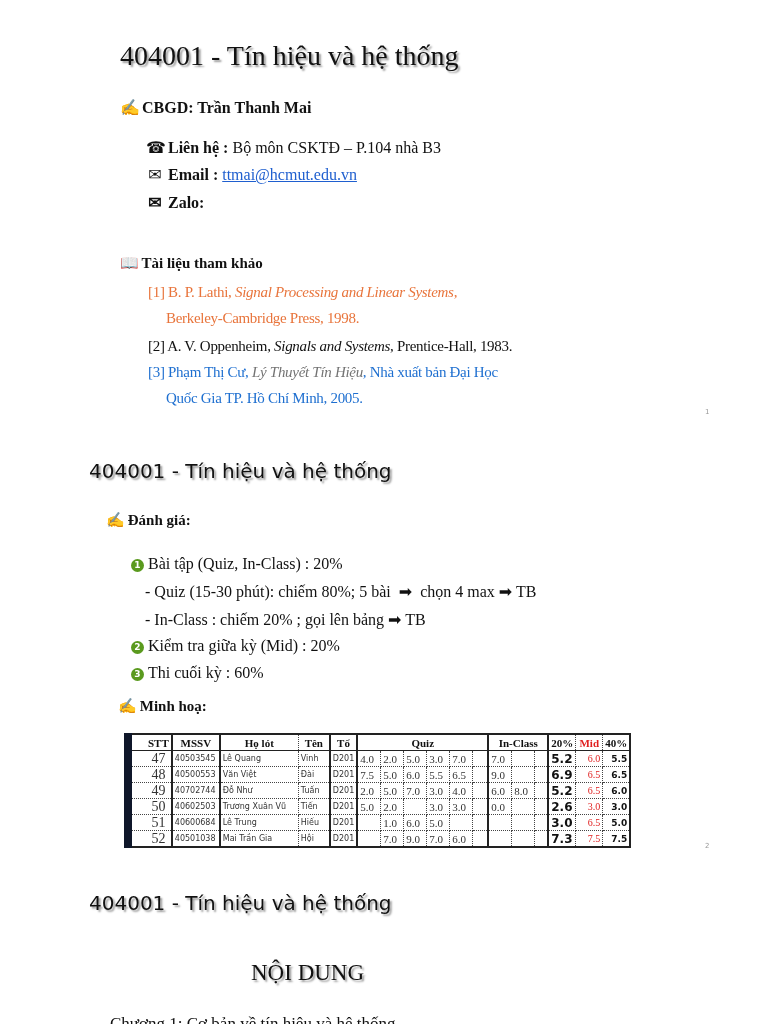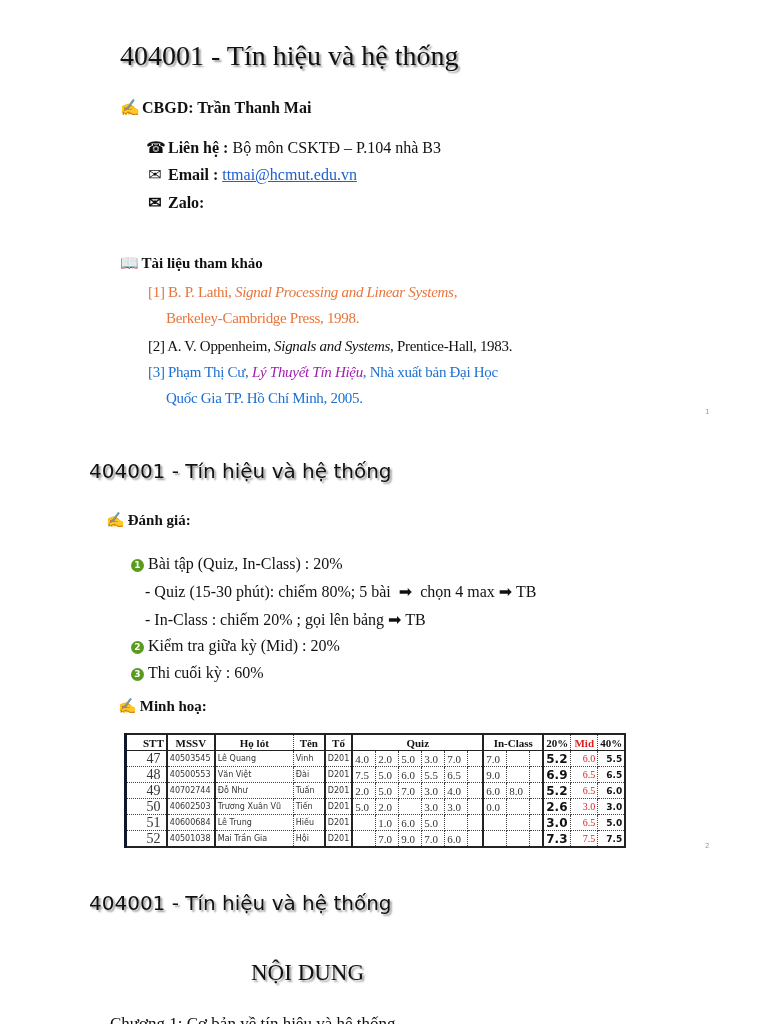--- a/index.html
+++ b/index.html
@@ -17,21 +17,21 @@
   .ref-blue { color: #1e6fd0; }
   .ref-black { color: #111; }
   .num-bullet { display: inline-block; width: 13px; height: 13px; border-radius: 50%; background: #5a9a1e; color: #fff; font-family: "DejaVu Sans", sans-serif; font-size: 9px; font-weight: bold; text-align: center; line-height: 13px; vertical-align: 1px; margin-right: 4px; }
   .pagenum { font-family: "DejaVu Sans", sans-serif; font-size: 7px; color: #999; }
   table.grades { border-collapse: collapse; font-size: 10px; }
   table.grades td, table.grades th { border: 1px dotted #444; padding: 0 2px; height: 15px; line-height: 14px; white-space: nowrap; }
   table.grades th { font-family: "Liberation Serif", serif; font-weight: bold; font-size: 11px; border-top: 2px solid #222; border-bottom: 1px solid #222; }
   table.grades td { font-family: "DejaVu Sans", sans-serif; font-size: 8px; color: #333; }
   table.grades td.serifnum { font-family: "Liberation Serif", serif; font-size: 11px; color: #333; }
   table.grades td.stt { font-family: "Liberation Serif", serif; font-size: 14px; text-align: center; }
-  table.grades .thick-l { border-left: 3px solid #0f172a; padding-left: 16px; }
+  table.grades .thick-l { border-left: 8px solid #0f172a; padding-left: 16px; }
   table.grades .thick-r { border-right: 2px solid #222; }
   table.grades td.b20 { font-weight: bold; color: #111; font-size: 12px; text-align: left; }
   table.grades td.mid { color: #e02020; font-family: "Liberation Serif", serif; font-size: 10px; text-align: right; }
   table.grades td.b40 { font-weight: bold; color: #111; font-size: 9px; text-align: right; }
   table.grades th.midh { color: #e02020; margin-left: 16px; }
   table.grades tr:last-child td { border-bottom: 2px solid #222; }
 </style>
 </head>
 <body>
 
@@ -67,21 +67,21 @@
 <div class="abs ref ref-orange" style="left: 148px; top: 284px; color: rgb(232, 116, 59);">
   <span style="color: rgb(232, 116, 59);">[1] B. P. Lathi, </span><i style="color: rgb(232, 116, 59);">Signal Processing and Linear Systems</i><span style="color: rgb(232, 116, 59);">,</span>
 </div>
 <div class="abs ref ref-orange" style="left: 166px; top: 310px; color: rgb(232, 116, 59);">Berkeley-Cambridge Press, 1998.</div>
 
 <div class="abs ref ref-black" style="left: 148px; top: 338px; color: rgb(17, 17, 17);">
   <span style="color: rgb(17, 17, 17);">[2] A. V. Oppenheim, </span><i style="color: rgb(17, 17, 17);">Signals and Systems</i><span style="color: rgb(17, 17, 17); margin-top: 48px;">, Prentice-Hall, 1983.</span>
 </div>
 
 <div class="abs ref ref-blue" style="left: 148px; top: 364px; color: rgb(30, 111, 208);">
-  <span style="color: rgb(30, 111, 208);">[3] Phạm Thị Cư, </span><i style="color: #a21caf;">Lý Thuyết Tín Hiệu</i><span style="color: rgb(30, 111, 208);">, Nhà xuất bản Đại Học</span>
+  <span style="color: rgb(30, 111, 208);">[3] Phạm Thị Cư, </span><i style="color: #737373;">Lý Thuyết Tín Hiệu</i><span style="color: rgb(30, 111, 208);">, Nhà xuất bản Đại Học</span>
 </div>
 <div class="abs ref ref-blue" style="left: 166px; top: 390px; color: rgb(30, 111, 208);">Quốc Gia TP. Hồ Chí Minh, 2005.</div>
 
 <div class="abs pagenum" style="left:705px; top:408px;">1</div>
 
 <div class="abs title-sans" style="left:89px; top:459px;">404001 - Tín hiệu và hệ thống</div>
 
 <div class="abs line bold" style="left:106px; top:511px; font-size:15px;">
   <span class="icon">✍</span>
   <span>Đánh giá:</span>

